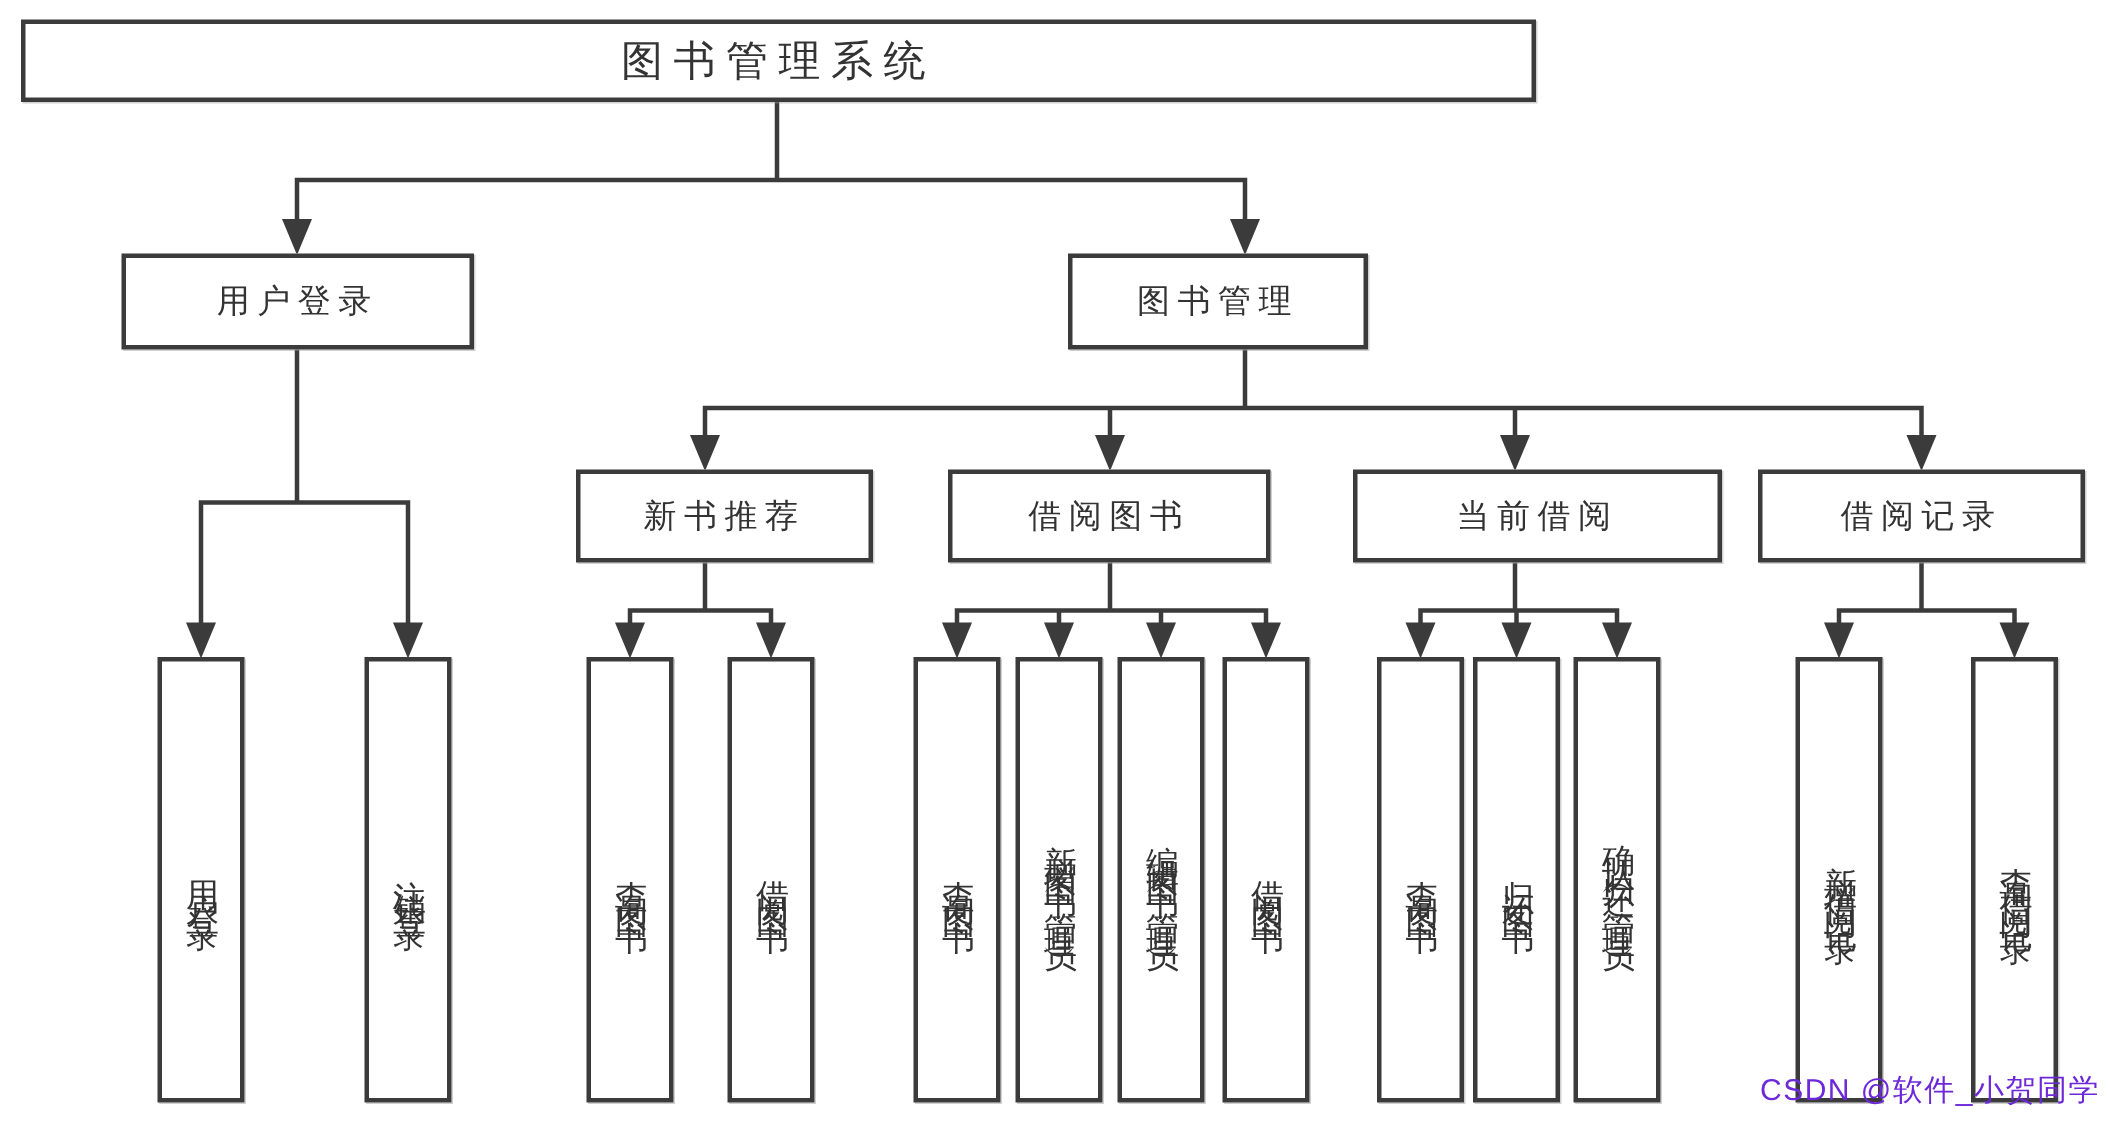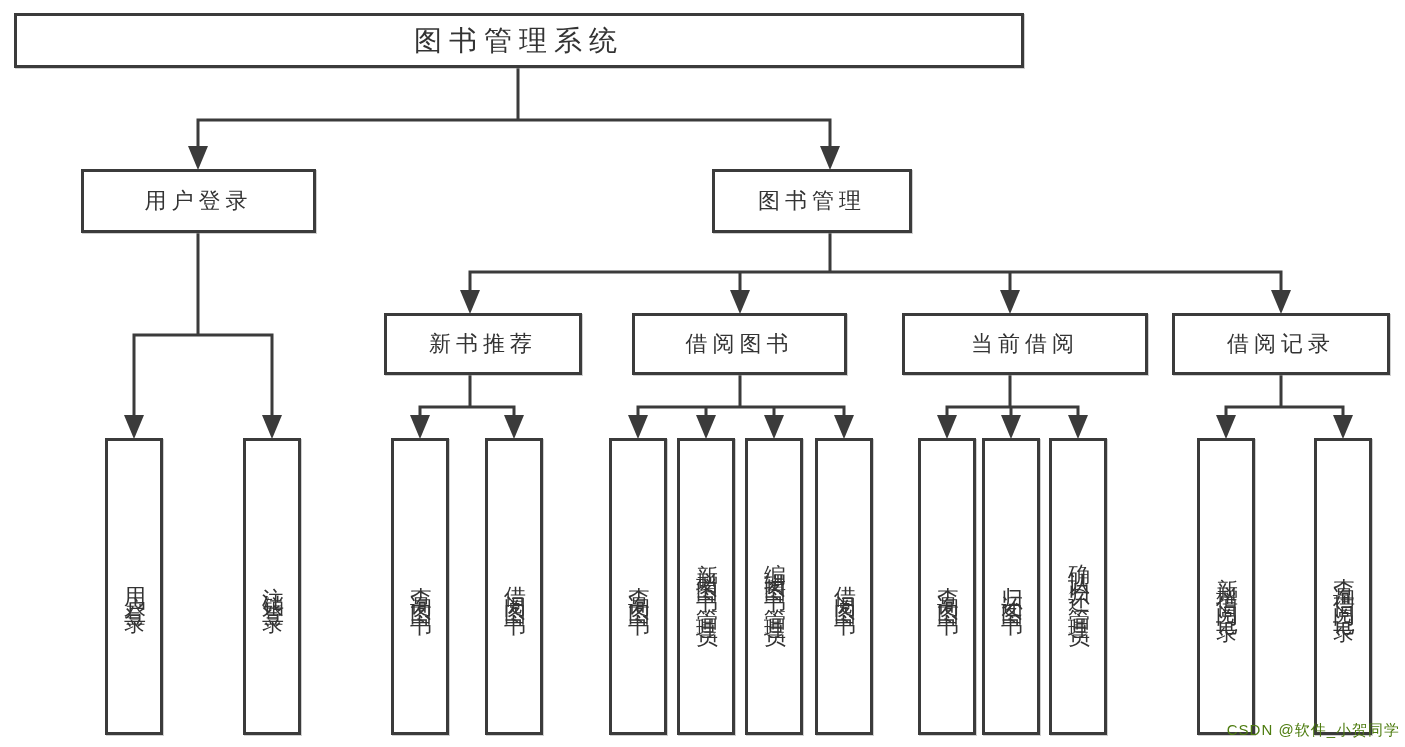--- a/index.html
+++ b/index.html
@@ -47,22 +47,22 @@
     text-orientation: mixed;
     text-align: center;
     font-size: 22px;
     letter-spacing: 9px;
     line-height: 50px;
   }
   .watermark {
     position: absolute;
     right: 5px;
     bottom: 7px;
-    font-size: 15px;
-    color: #4d7c0f;
+    font-size: 20px;
+    color: #6d28d9;
     letter-spacing: 1px;
     z-index: 10;
   }
 </style>
 </head>
 <body>
 
 <div class="canvas">
 
   <svg class="connectors" width="1405" height="747" viewBox="0 0 1405 747">

